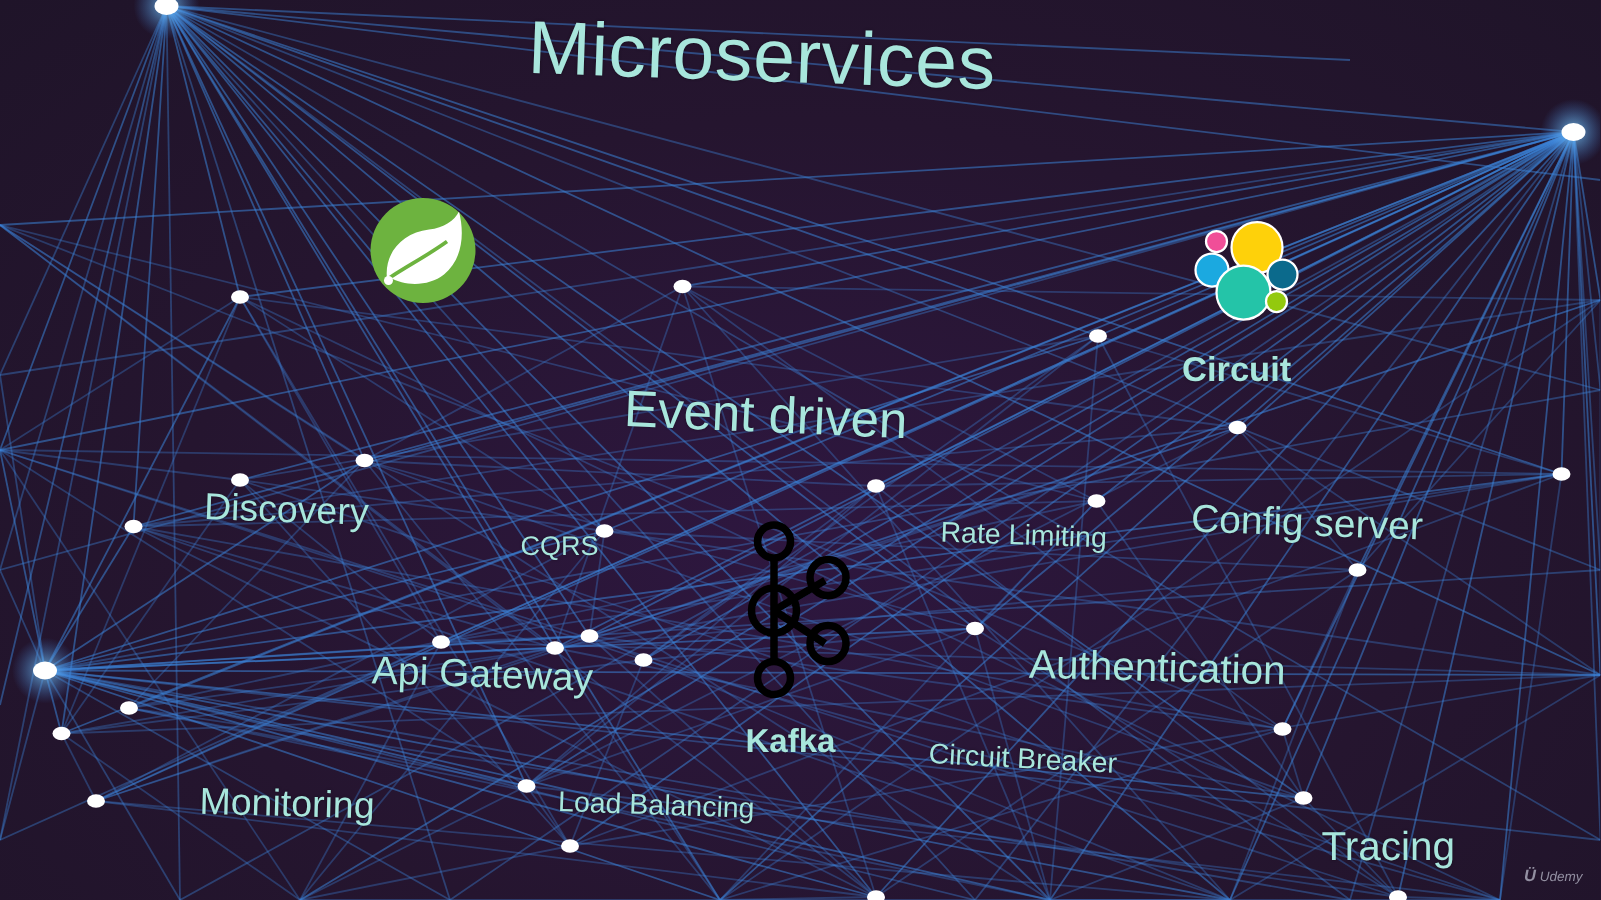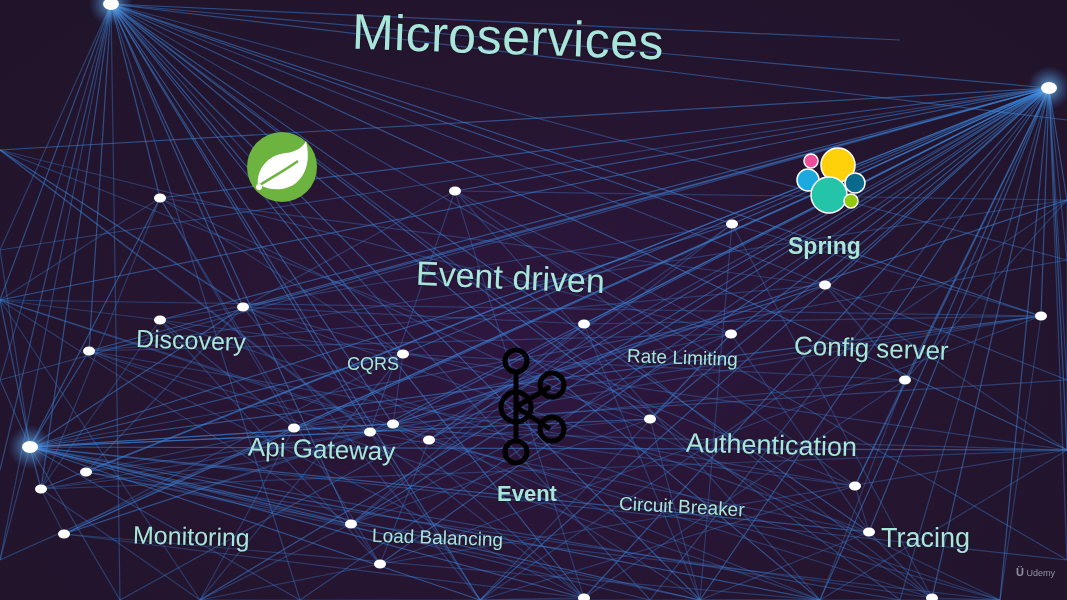--- a/index.html
+++ b/index.html
@@ -7,21 +7,21 @@
   #stage{position:absolute;left:0;top:0;width:1067px;height:600px;
     background:radial-gradient(ellipse at 50% 60%, #2e1740 0%, #25152f 55%, #1f1429 100%);}
   #network{position:absolute;left:0;top:0;width:1067px;height:600px;}
   .label{position:absolute;color:#a8e6dc;white-space:nowrap;text-shadow:0 0 2px rgba(0,0,0,.4);}
   .title{font-size:50px;font-weight:normal;letter-spacing:0.5px;}
   .big{font-size:31px;}
   .med{font-size:25px;}
   .small{font-size:19px;}
   .bold{font-weight:bold;}
   .logo{position:absolute;}
-  .watermark{position:absolute;right:12px;bottom:22px;color:#b8b8c8;font-size:9px;opacity:.75;}
+  .watermark{position:absolute;right:12px;bottom:10px;color:#b8b8c8;font-size:9px;opacity:.75;font-style:italic;}
 </style>
 </head>
 <body>
 
 <div id="stage">
   <svg id="network" viewBox="0 0 1067 600">
     <defs>
       <radialGradient id="glow" cx="50%" cy="50%" r="50%">
         <stop offset="0%" stop-color="#7fd0ff" stop-opacity="0.8"></stop>
         <stop offset="100%" stop-color="#3a7bd5" stop-opacity="0"></stop>
@@ -303,47 +303,47 @@
   <div class="logo" style="left:795px;top:147px;width:72px;height:70px;">
     <svg width="72" height="70" viewBox="0 0 72 70">
       <circle cx="16" cy="14" r="7" fill="#f04e98" stroke="#fff" stroke-width="1.5"></circle>
       <circle cx="43" cy="18" r="17" fill="#fed10a" stroke="#fff" stroke-width="1.5"></circle>
       <circle cx="13" cy="33" r="11" fill="#1ba9e0" stroke="#fff" stroke-width="1.5"></circle>
       <circle cx="60" cy="36" r="10" fill="#0b6a8c" stroke="#fff" stroke-width="1.5"></circle>
       <circle cx="34" cy="48" r="18" fill="#24c4a8" stroke="#fff" stroke-width="1.5"></circle>
       <circle cx="56" cy="54" r="7" fill="#93c90e" stroke="#fff" stroke-width="1.5"></circle>
     </svg>
   </div>
-  <div class="label med bold" style="left:788px;top:233px;font-size:23px;">Spring</div>
+  <div class="label med bold" style="left:788px;top:233px;font-size:23px;">Circuit</div>
 
   <div class="logo" style="left:494px;top:345px;width:80px;height:122px;">
     <svg width="80" height="122" viewBox="0 0 80 122">
       <g stroke="#000" stroke-width="5" fill="none">
         <line x1="22" y1="28" x2="22" y2="96"></line>
         <line x1="22" y1="62" x2="56" y2="42"></line>
         <line x1="22" y1="62" x2="56" y2="84"></line>
         <circle cx="22" cy="16" r="11"></circle>
         <circle cx="22" cy="62" r="15"></circle>
         <circle cx="58" cy="40" r="12"></circle>
         <circle cx="58" cy="84" r="12"></circle>
         <circle cx="22" cy="107" r="11"></circle>
       </g>
     </svg>
   </div>
-  <div class="label med bold" style="left:497px;top:481px;font-size:22px;">Event</div>
+  <div class="label med bold" style="left:497px;top:481px;font-size:22px;">Kafka</div>
 
   <div class="label big" style="left:416px;top:258px;transform:rotate(2.5deg);font-size:34px;">Event driven</div>
   <div class="label med" style="left:136px;top:326px;transform:rotate(2deg);">Discovery</div>
   <div class="label small" style="left:347px;top:354px;font-size:18px;text-align:right;">CQRS</div>
   <div class="label small" style="left:627px;top:347px;transform:rotate(2deg);">Rate Limiting</div>
   <div class="label med" style="left:794px;top:333px;transform:rotate(2deg);font-size:26px;">Config server</div>
   <div class="label med" style="left:248px;top:434px;transform:rotate(2deg);font-size:26px;">Api Gateway</div>
   <div class="label med" style="left:686px;top:430px;transform:rotate(1.5deg);font-size:27px;">Authentication</div>
   <div class="label small" style="left:619px;top:496px;transform:rotate(3deg);">Circuit Breaker</div>
   <div class="label med" style="left:133px;top:522px;transform:rotate(1.5deg);">Monitoring</div>
   <div class="label small" style="left:372px;top:527px;transform:rotate(2deg);">Load Balancing</div>
-  <div class="label med" style="left:881px;top:523px;font-size:27px;">Tracing</div>
+  <div class="label med" style="left:881px;top:549px;font-size:27px;">Tracing</div>
 
   <div class="watermark">
     <span style="font-weight:bold;font-size:11px;">Ü</span>
     <span>Udemy</span>
   </div>
 </div>
 
 </body></html>

